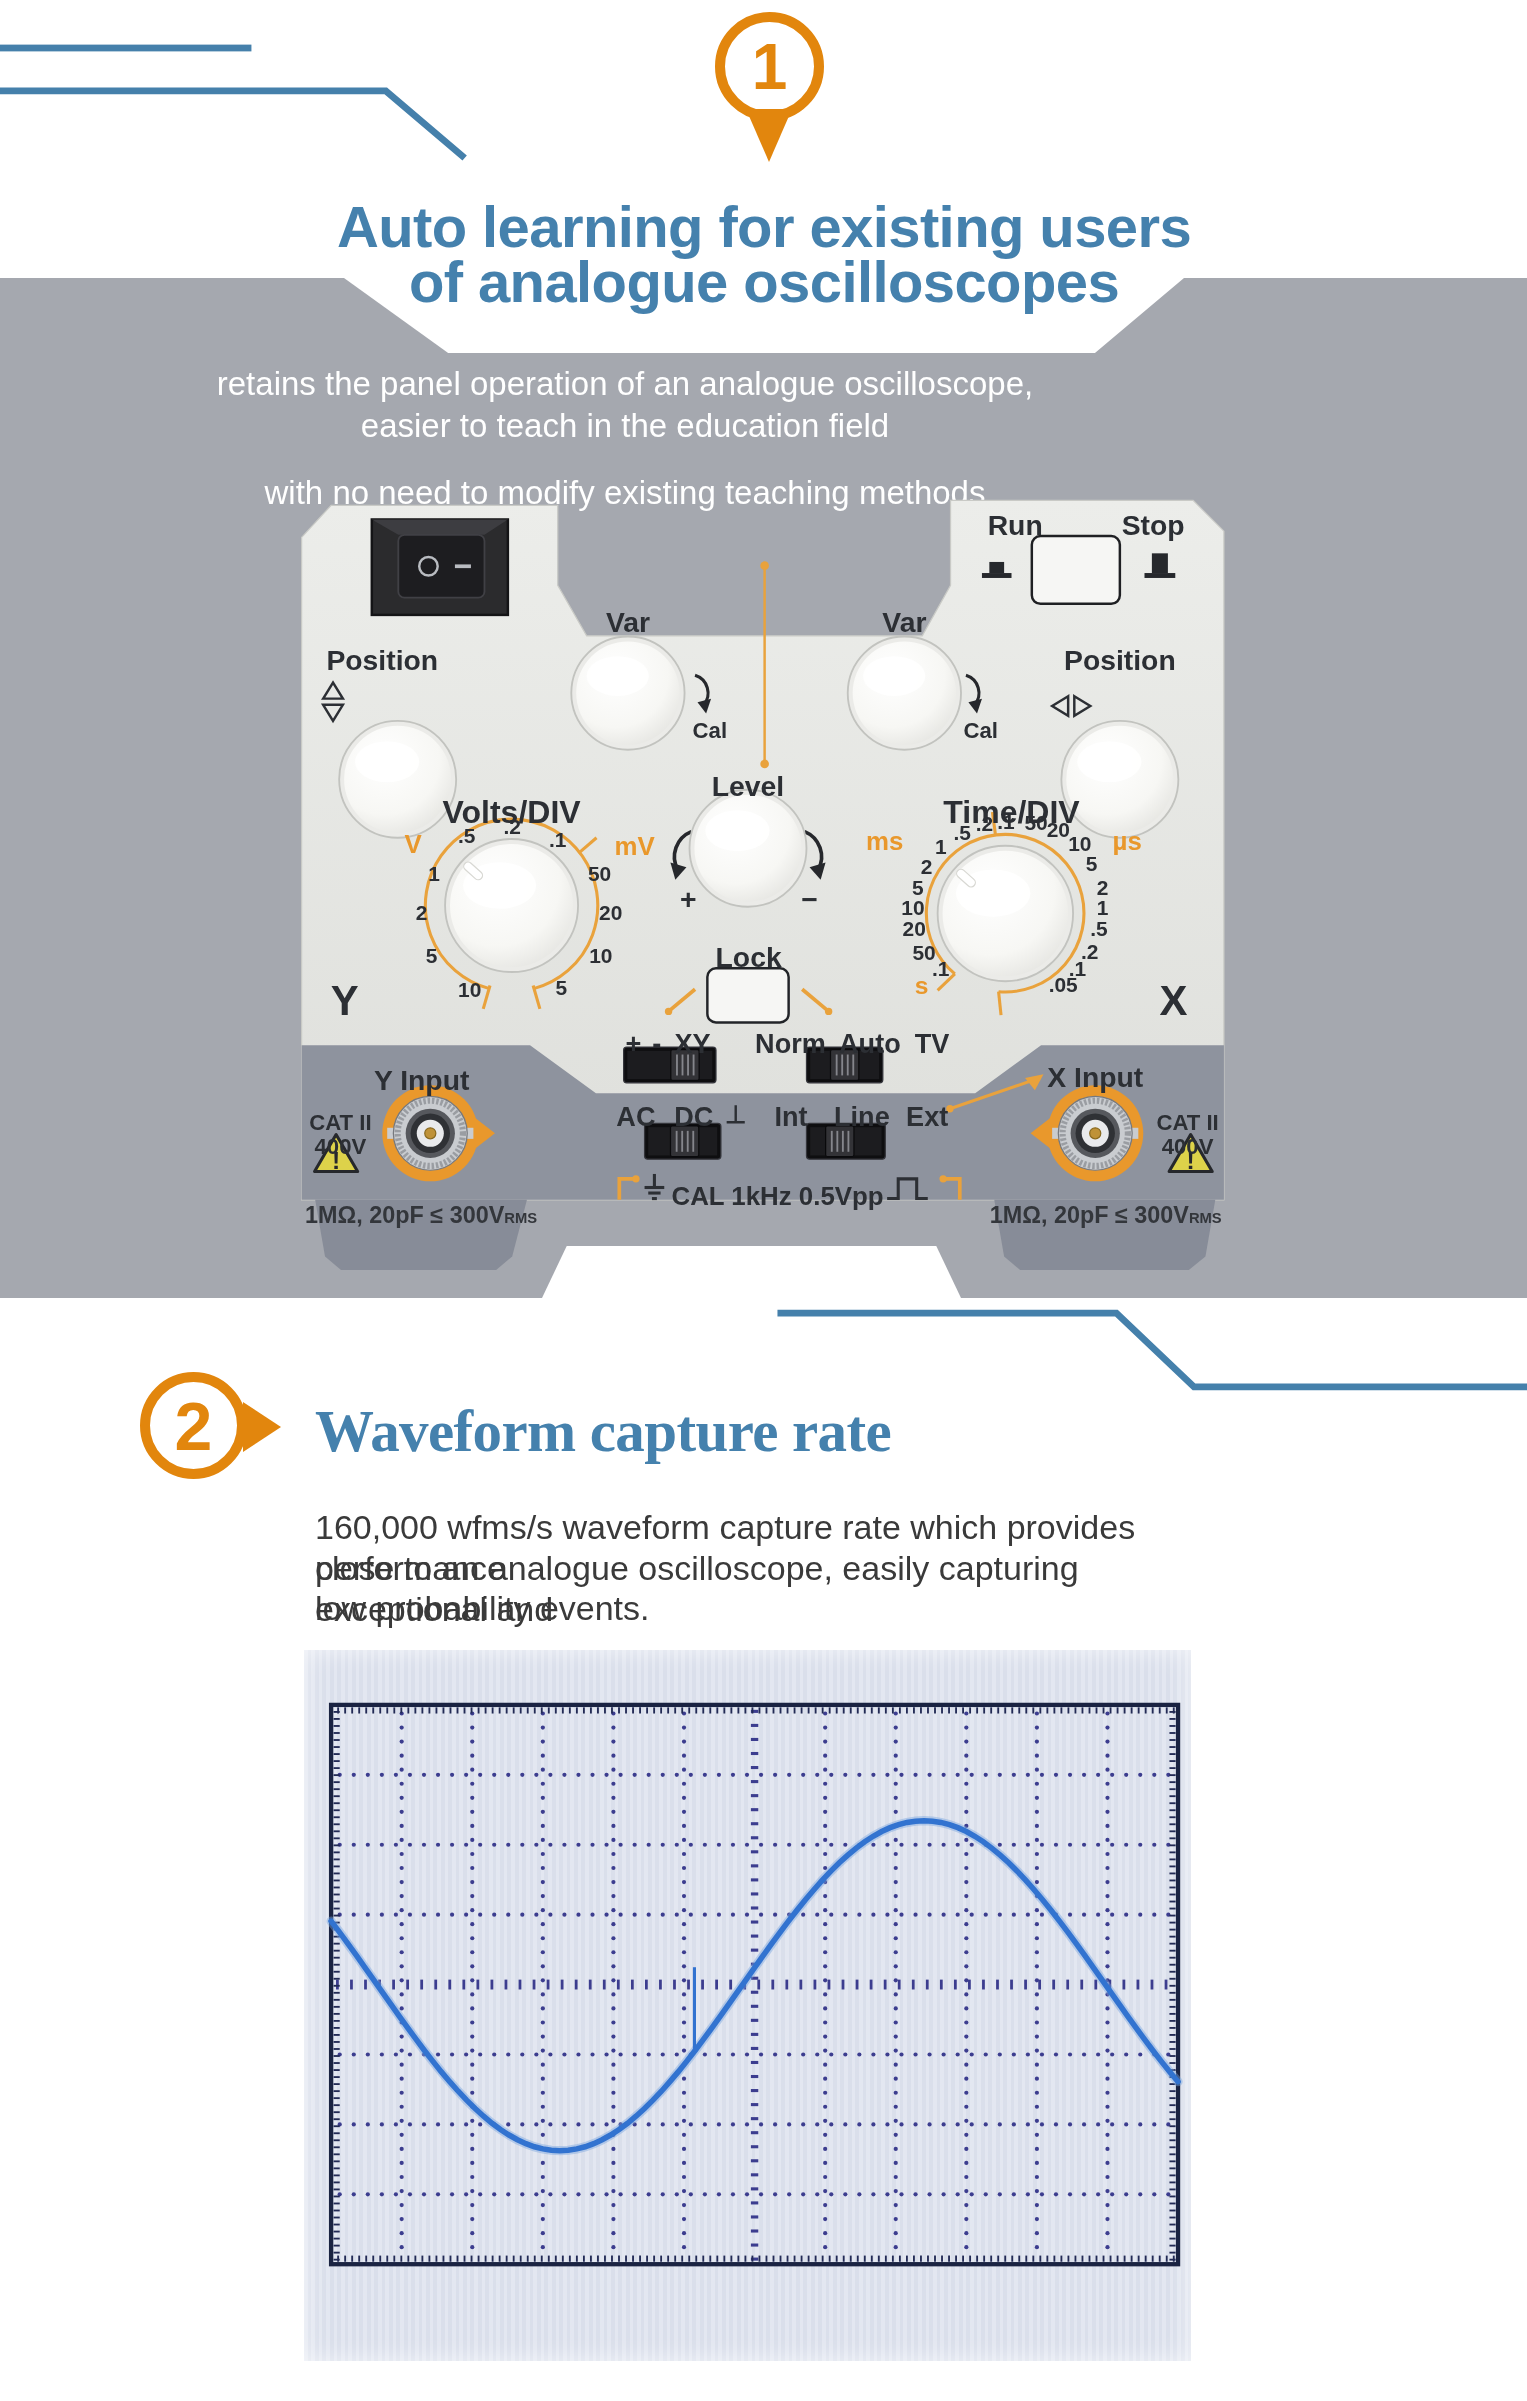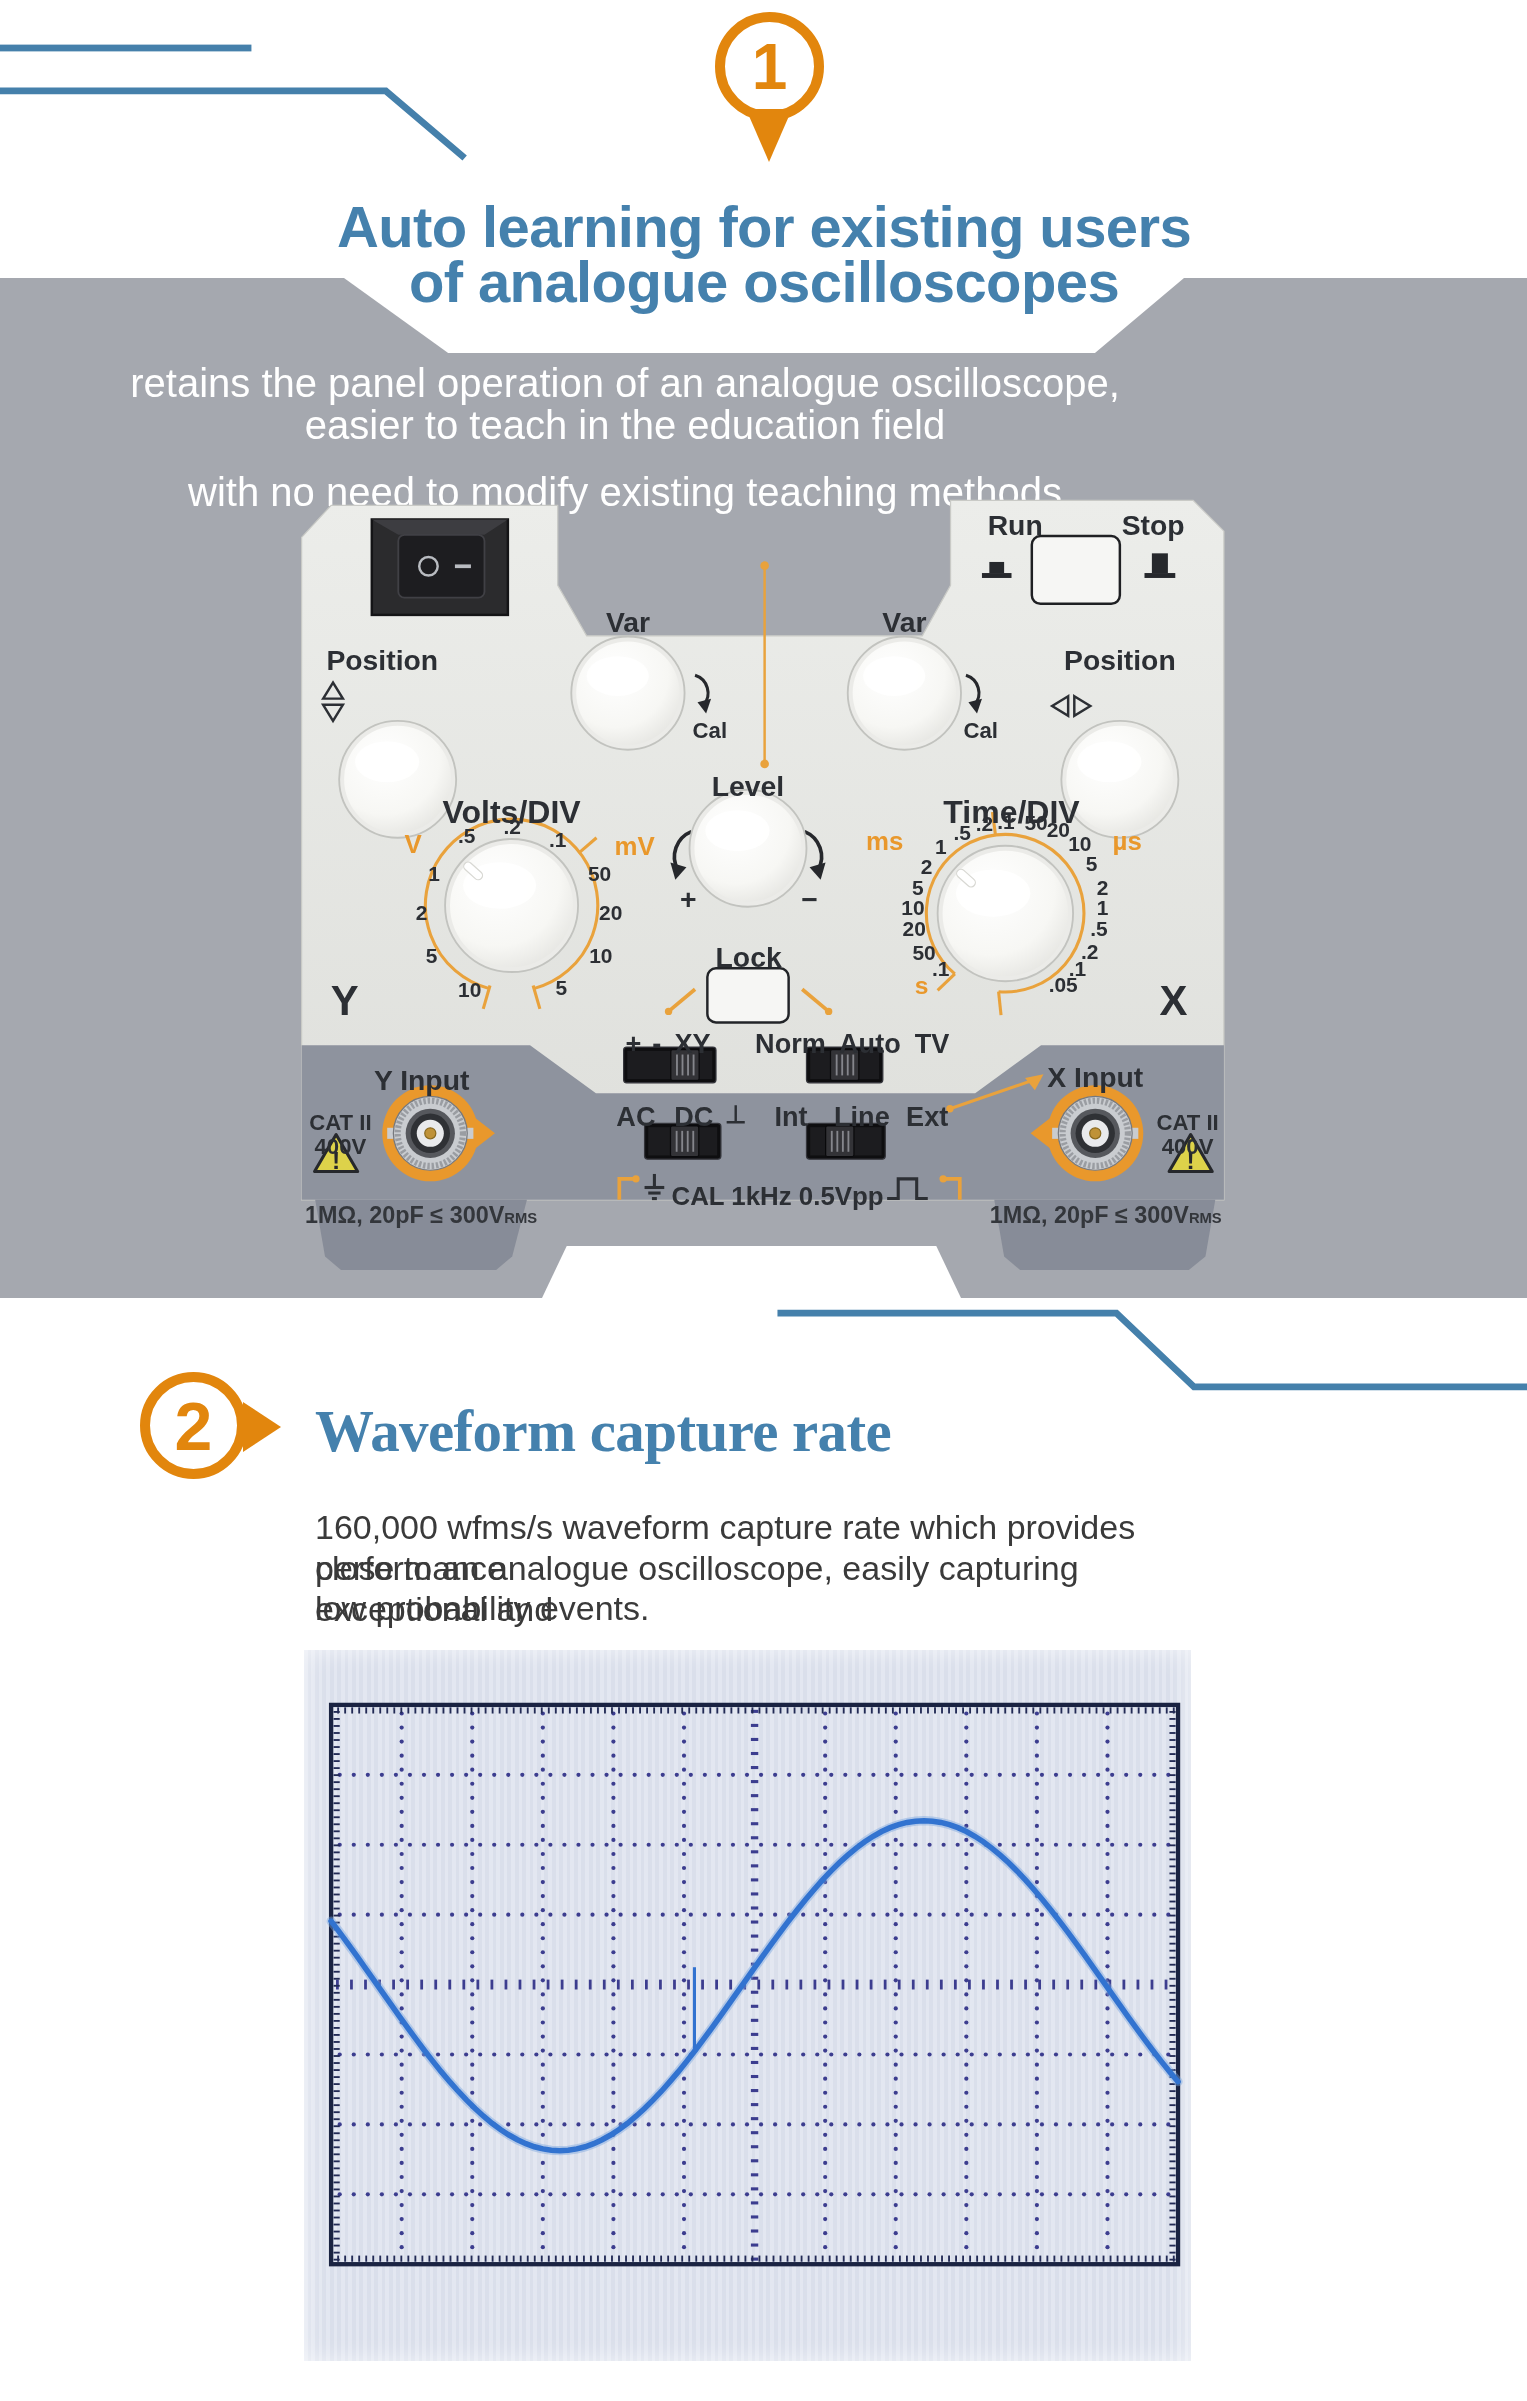--- a/index.html
+++ b/index.html
@@ -9,21 +9,21 @@
   
   #deco-top,#deco-mid{position:absolute;}
   #gray-band{position:absolute;left:0;top:278px;width:1528px;height:1020px;background:#a5a8af;}
   #notch-top{position:absolute;left:344px;top:278px;width:840px;height:75px;background:#ffffff;
              clip-path:polygon(0 0,100% 0,89.4% 100%,12.4% 100%);}
   #notch-bottom{position:absolute;left:542px;top:1246px;width:419px;height:52px;background:#ffffff;
              clip-path:polygon(5.9% 0,94.1% 0,100% 100%,0 100%);}
   .h1line{position:absolute;left:0;width:1528px;text-align:center;font-weight:bold;
           font-size:58px;line-height:64px;color:#4581ad;letter-spacing:-0.6px;}
   .para1{position:absolute;left:0;width:1250px;text-align:center;color:#ffffff;
-         font-size:40px;line-height:41px;}
+         font-size:33px;line-height:41px;}
   
   .ring{position:absolute;border-radius:50%;background:#ffffff;border:10px solid #e2860d;
         display:flex;align-items:center;justify-content:center;
         font-weight:bold;color:#e2860d;}
   #badge1-ring{left:0;top:0;width:89px;height:89px;font-size:64px;border-width:10px;}
   #badge1-tail{position:absolute;left:31px;top:97px;width:0;height:0;
         border-left:23.4px solid transparent;border-right:23.4px solid transparent;
         border-top:53px solid #e2860d;}
   #badge2-ring{left:0;top:0;width:87px;height:87px;font-size:68px;border-width:10.5px;}
   #badge2-tail{position:absolute;left:103px;top:30px;width:0;height:0;

